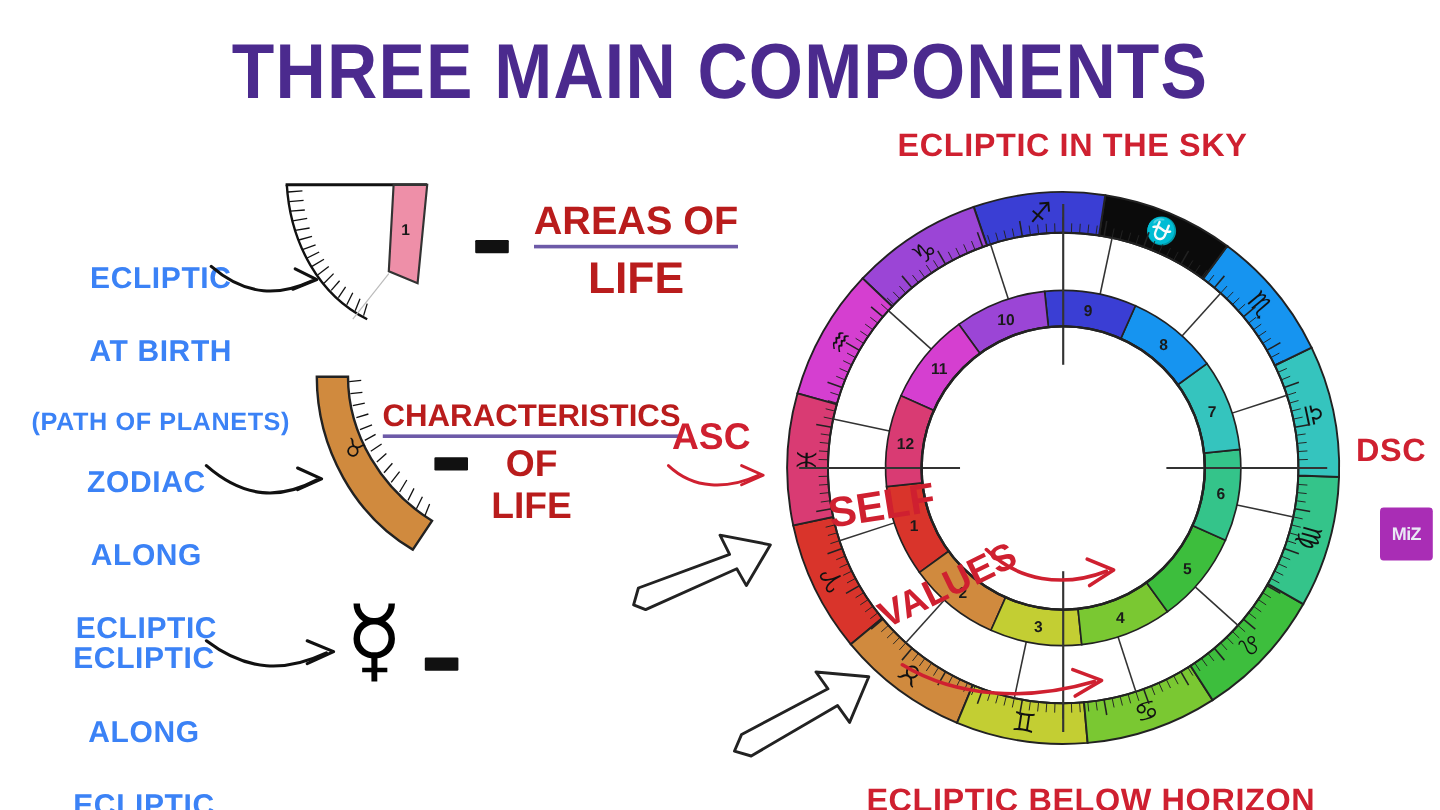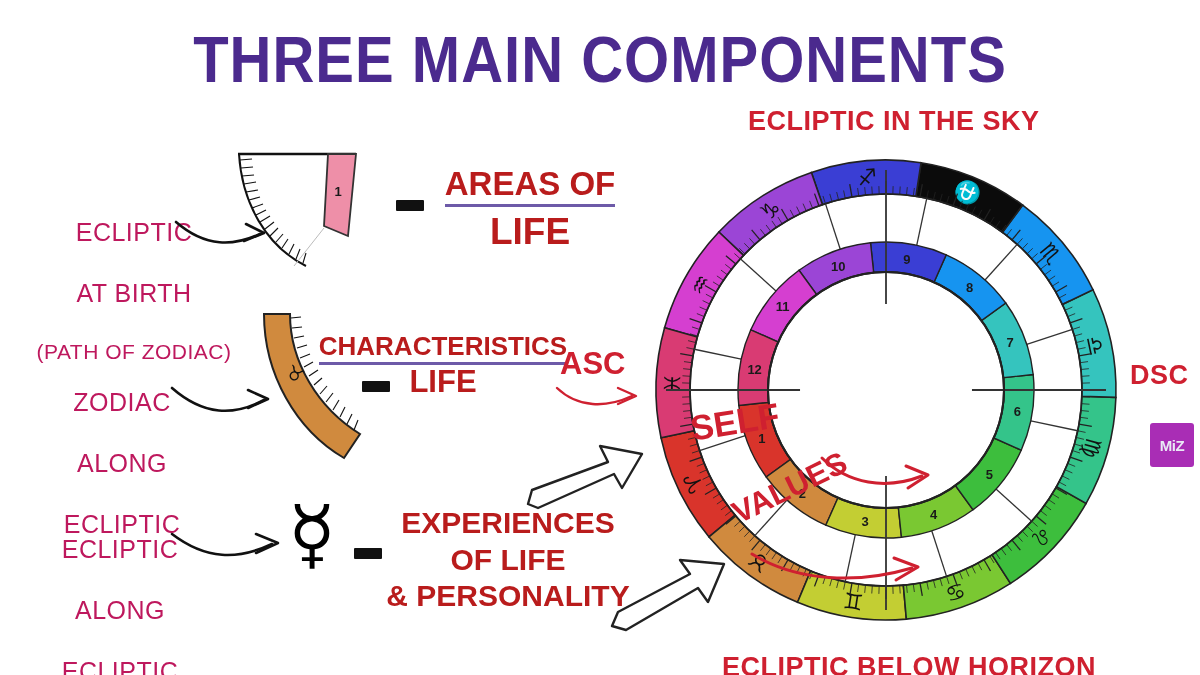--- a/index.html
+++ b/index.html
@@ -17,22 +17,22 @@
     text-align: center;
     font-size: 58px; font-weight: 700; letter-spacing: 1px;
     color: #4B2A8E;
     font-family: "Liberation Sans", sans-serif;
     transform: scaleY(1.12);
   }
 
   
   .blk-label {
     position: absolute;
-    color: #be185d;
-    font-weight: 400;
+    color: #3b82f6;
+    font-weight: 700;
     font-size: 25px;
     line-height: 1.22;
     letter-spacing: 0.5px;
     text-align: center;
     white-space: pre-line;
   }
   .sub-small { font-size: 21px; }
 
   .purple-txt {
     position: absolute;
@@ -78,21 +78,21 @@
 </head>
 <body>
 
 <div id="stage">
 
   <div id="title">THREE MAIN COMPONENTS</div>
 
   <div class="blk-label" style="left:20px; top:186px; width:228px;">
     <div>ECLIPTIC</div>
     <div>AT BIRTH</div>
-    <div class="sub-small">(PATH OF ZODIAC)</div>
+    <div class="sub-small">(PATH OF PLANETS)</div>
   </div>
 
   <svg style="position:absolute;left:172px;top:208px;" width="100" height="48" viewBox="0 0 100 48">
     <path d="M4 14 C 34 40, 62 38, 88 26" fill="none" stroke="#111" stroke-width="2.6" stroke-linecap="round"></path>
     <path d="M74 16 L92 25 L72 33" fill="none" stroke="#111" stroke-width="2.6" stroke-linecap="round" stroke-linejoin="round"></path>
   </svg>
 
   <svg style="position:absolute;left:228px;top:148px;" width="136" height="122" viewBox="0 0 136 122">
     <defs>
         <clipPath id="cp1">
@@ -165,20 +165,21 @@
       <line x1="99" y1="116" x2="104" y2="106"></line>
         <line x1="106" y1="122" x2="110" y2="112"></line>
     </g>
     <text x="44" y="72" class="z-glyph" text-anchor="middle" transform="rotate(28 44 72)" style="font-size:19px;">♉</text>
   </svg>
 
   <div class="eqdash" style="left:362px; top:381px;"></div>
 
   <div class="purple-txt" style="left:316px; top:332px; width:254px; font-size:26px;">
     <div><span class="u-line">CHARACTERISTICS</span></div>
+    <div style="font-size:31px; margin-top:5px;">OF</div>
     <div style="font-size:31px;">LIFE</div>
   </div>
 
   <div class="red-txt" style="left:560px; top:346px; font-size:31px;">ASC</div>
   <svg style="position:absolute;left:554px;top:382px;" width="86" height="32" viewBox="0 0 86 32">
     <path d="M3 6 C 24 26, 52 26, 78 14" fill="none" stroke="#CF2030" stroke-width="2.4" stroke-linecap="round"></path>
     <path d="M64 6 L82 14 L64 22" fill="none" stroke="#CF2030" stroke-width="2.4" stroke-linecap="round" stroke-linejoin="round"></path>
   </svg>
 
   <div class="blk-label" style="left:20px; top:503px; width:200px;">
@@ -189,25 +190,20 @@
 
   <svg style="position:absolute;left:168px;top:524px;" width="120" height="48" viewBox="0 0 120 48">
     <path d="M4 10 C 38 36, 70 36, 104 20" fill="none" stroke="#111" stroke-width="2.6" stroke-linecap="round"></path>
     <path d="M88 10 L110 19 L88 29" fill="none" stroke="#111" stroke-width="2.6" stroke-linecap="round" stroke-linejoin="round"></path>
   </svg>
 
   <div id="mercury" style="left:288px; top:495px;">☿</div>
 
   <div class="eqdash" style="left:354px; top:548px;"></div>
 
-  <div class="purple-txt" style="left:376px; top:506px; width:264px; font-size:30px;">
-    <div>EXPERIENCES</div>
-    <div style="margin-top:3px;">OF LIFE</div>
-    <div style="margin-top:3px;">&amp; PERSONALITY</div>
-  </div>
 
   <svg style="position:absolute;left:522px;top:432px;" width="128" height="88" viewBox="0 0 128 88">
     <path d="M6 72 L10 58 L86 30 L78 14 L120 22 L100 56 L92 42 L16 76 Z" fill="#ffffff" stroke="#222" stroke-width="2.4" stroke-linejoin="round"></path>
   </svg>
   <svg style="position:absolute;left:606px;top:540px;" width="126" height="96" viewBox="0 0 126 96">
     <path d="M6 86 L12 72 L84 34 L74 20 L118 24 L102 62 L92 48 L20 90 Z" fill="#ffffff" stroke="#222" stroke-width="2.4" stroke-linejoin="round"></path>
   </svg>
 
   <div class="wheel-side-label" style="left:748px; top:106px;">ECLIPTIC IN THE SKY</div>
   <div class="wheel-side-label" style="left:722px; top:652px;">ECLIPTIC BELOW HORIZON</div>

